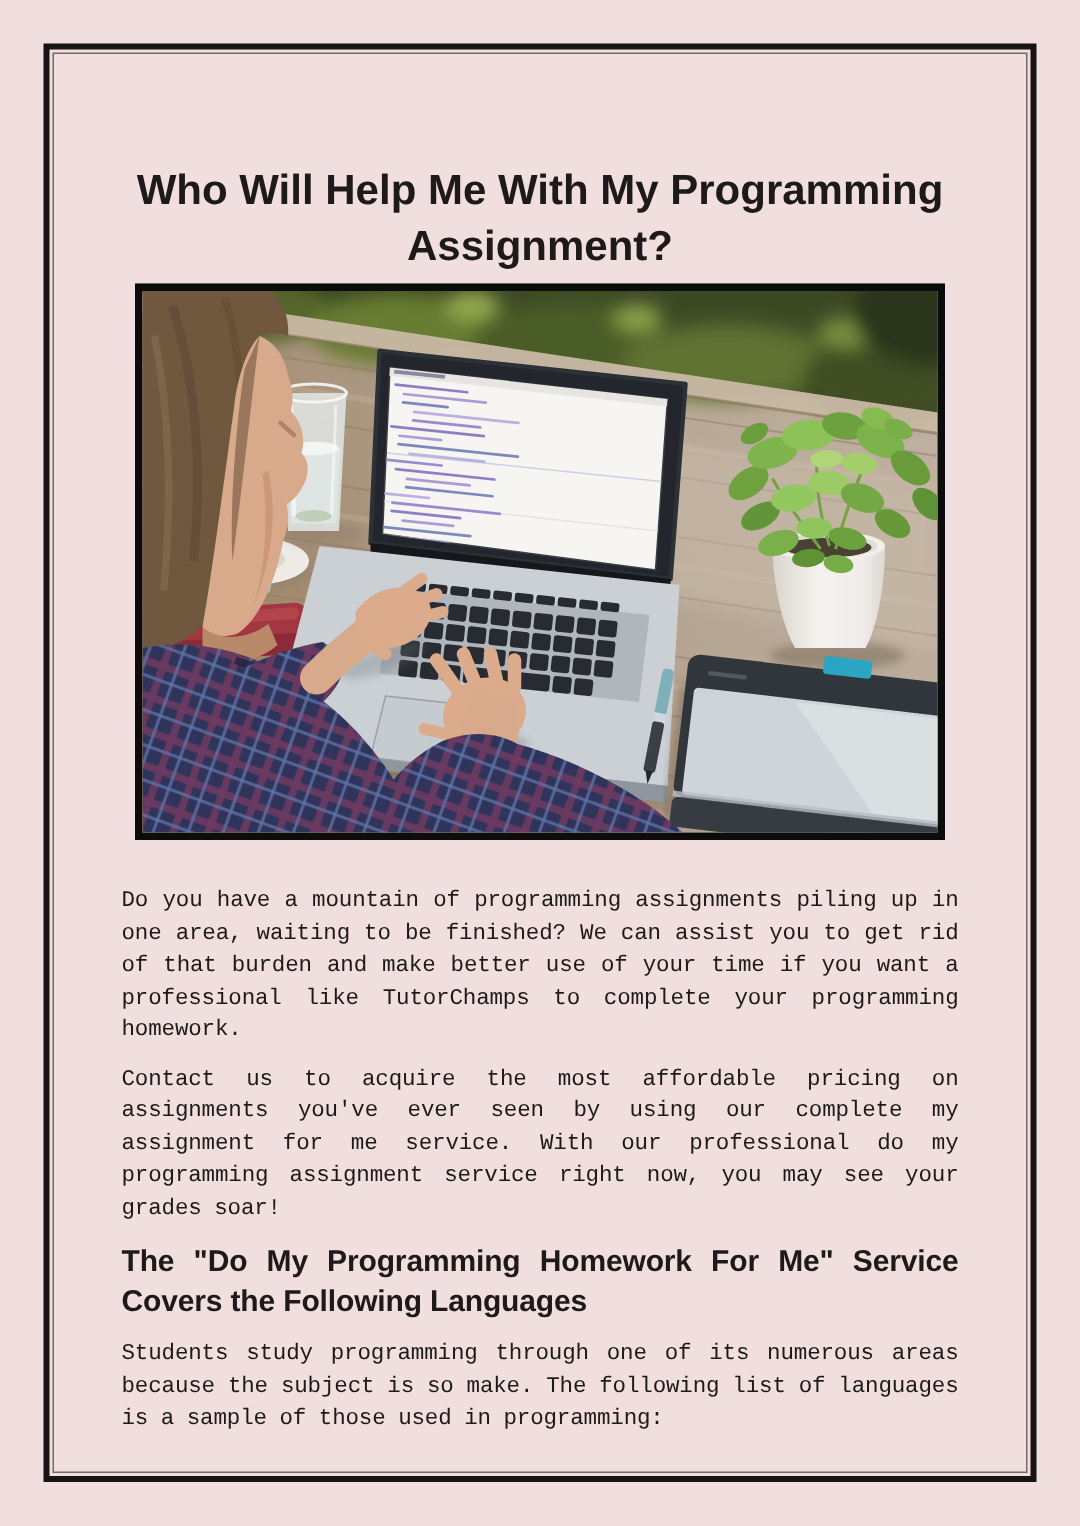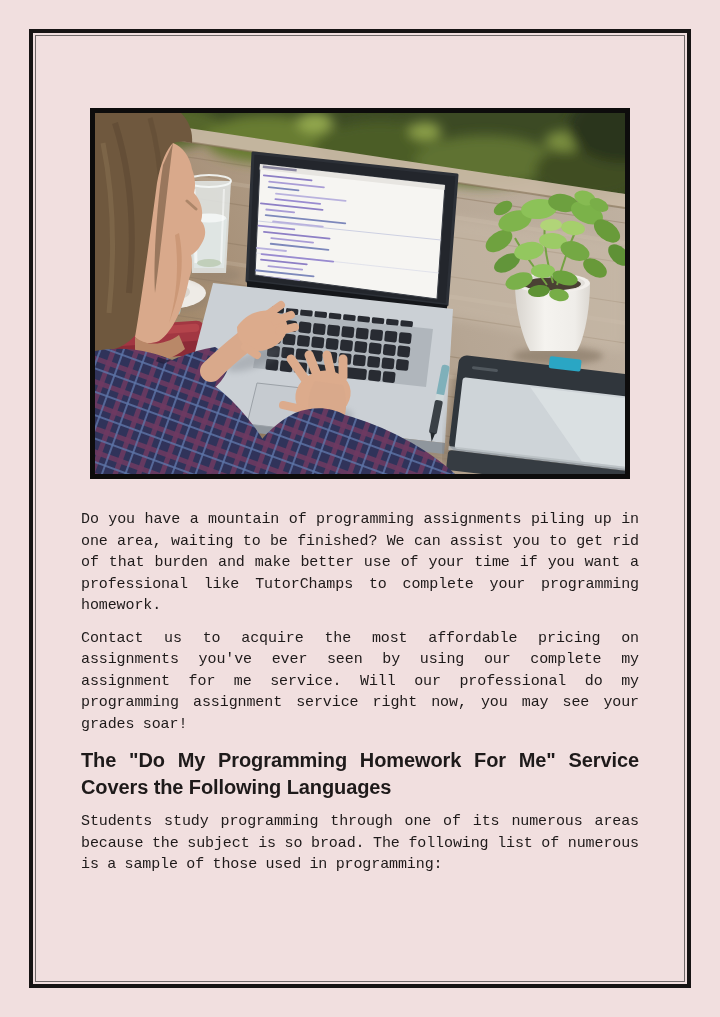--- a/index.html
+++ b/index.html
@@ -18,20 +18,21 @@
   .section-heading{font-size:20px;line-height:27px;font-weight:bold;text-align:justify;margin:12px 0 10px;letter-spacing:-0.1px;}
 </style>
 </head>
 <body>
 
 <div class="page">
   <div class="frame">
     <div class="frame-inner">
       <div class="content">
 
+        <h1 class="title">Who Will Help Me With My Programming Assignment?</h1>
 
         <figure class="photo" style="margin-left:auto;margin-right:auto;" aria-label="Man in a dark plaid shirt typing code on a silver laptop at a weathered wooden desk outdoors, with a glass of water, a white saucer with a spoon, a red wallet, a potted basil plant and a graphics tablet with a stylus">
           <svg viewBox="0 0 530 361" xmlns="http://www.w3.org/2000/svg">
             <defs>
               <filter id="b6" x="-40%" y="-40%" width="180%" height="180%">
                   <feGaussianBlur stdDeviation="6"></feGaussianBlur>
                 </filter>
               <filter id="b3" x="-40%" y="-40%" width="180%" height="180%">
                   <feGaussianBlur stdDeviation="3"></feGaussianBlur>
                 </filter>
@@ -299,20 +300,20 @@
                 <line x1="248" y1="264" x2="248" y2="246"></line>
               </g>
               <line x1="206" y1="296" x2="188" y2="292" stroke="#dcab8c" stroke-width="8" stroke-linecap="round"></line>
               <path d="M214,302 C212,290 214,278 220,268 L248,272 C252,284 252,298 248,310 Z" fill="#d9a98b"></path>
               <path d="M148,361 C158,332 176,312 200,300 C218,293 236,294 250,302 C288,312 334,336 360,361 Z" fill="url(#plaid)"></path>
             </g>
           </svg>
         </figure>
 
         <p class="body-text">Do you have a mountain of programming assignments piling up in one area, waiting to be finished? We can assist you to get rid of that burden and make better use of your time if you want a professional like TutorChamps to complete your programming homework.</p>
-        <p class="body-text">Contact us to acquire the most affordable pricing on assignments you've ever seen by using our complete my assignment for me service. Will our professional do my programming assignment service right now, you may see your grades soar!</p>
+        <p class="body-text">Contact us to acquire the most affordable pricing on assignments you've ever seen by using our complete my assignment for me service. With our professional do my programming assignment service right now, you may see your grades soar!</p>
         <h2 class="section-heading">The "Do My Programming Homework For Me" Service Covers the Following Languages</h2>
-        <p class="body-text">Students study programming through one of its numerous areas because the subject is so broad. The following list of numerous is a sample of those used in programming:</p>
+        <p class="body-text">Students study programming through one of its numerous areas because the subject is so make. The following list of languages is a sample of those used in programming:</p>
 
       </div>
     </div>
   </div>
 </div>
 
 </body></html>

